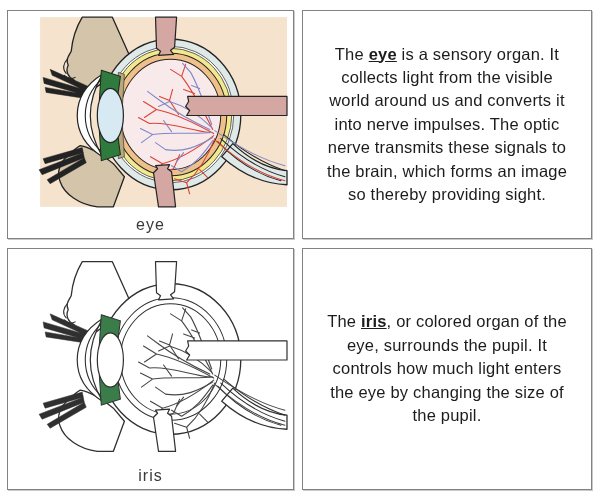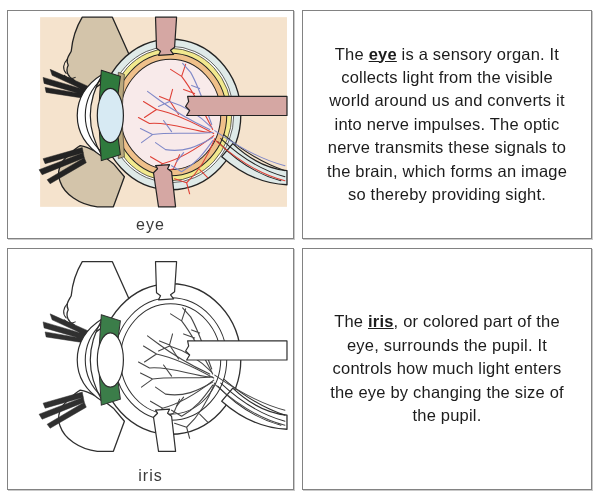--- a/index.html
+++ b/index.html
@@ -162,16 +162,16 @@
       <path d="M210,124 C228,141 248,155 274,162 M213,120 C234,138 256,150 274,156 M207,127 C224,145 244,159 270,166"></path>
       <path class="v-red" d="M205,126 C226,145 250,160 274,166"></path>
       <path class="v-blue" d="M204,116 C230,134 254,146 274,151"></path>
     </g>
   </svg>
 </div>
     <div class="card-label">iris</div>
   </div>
 
   <div class="card text-card">
-    <p class="definition"><span>The </span><span class="term">iris</span><span>, or colored part of the eye, surrounds the pupil. It controls how much light enters the eye by changing the size of the pupil.</span></p>
+    <p class="definition"><span>The </span><span class="term">iris</span><span>, or colored organ of the eye, surrounds the pupil. It controls how much light enters the eye by changing the size of the pupil.</span></p>
   </div>
 
 </div>
 
 </body></html>

